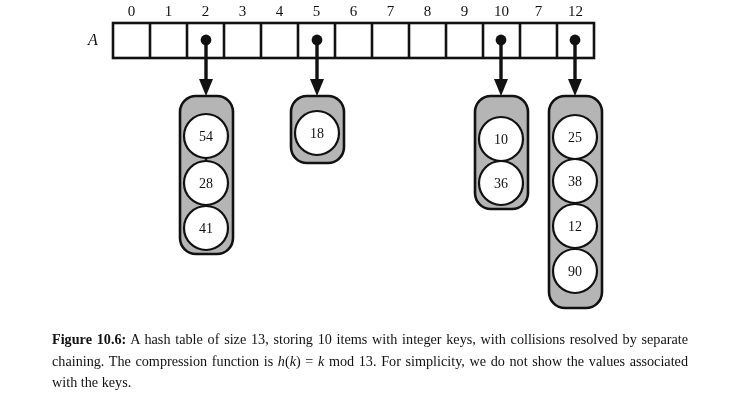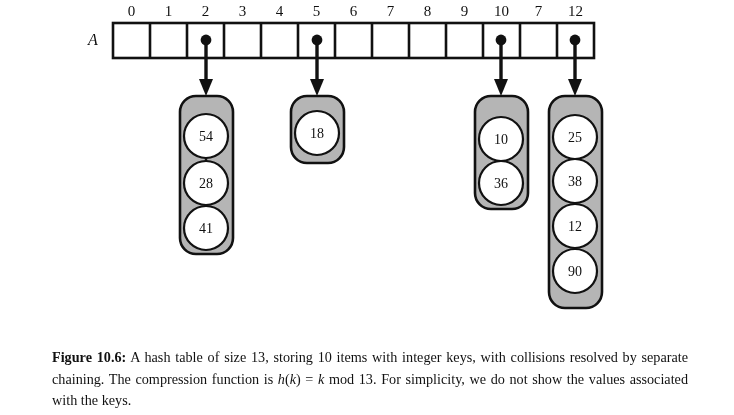--- a/index.html
+++ b/index.html
@@ -54,21 +54,21 @@
   .node-key {
     font-size: 14px;
     font-family: "Liberation Serif", "DejaVu Serif", serif;
     fill: #111111;
   }
 
   
   #caption {
     position: absolute;
     left: 52px;
-    top: 347px;
+    top: 329px;
     width: 636px;
     font-size: 14.2px;
     line-height: 21.5px;
     text-align: justify;
     font-family: "Liberation Serif", "DejaVu Serif", serif;
     color: #111111;
   }
   #caption .fig-label {
     font-weight: bold;
   }

